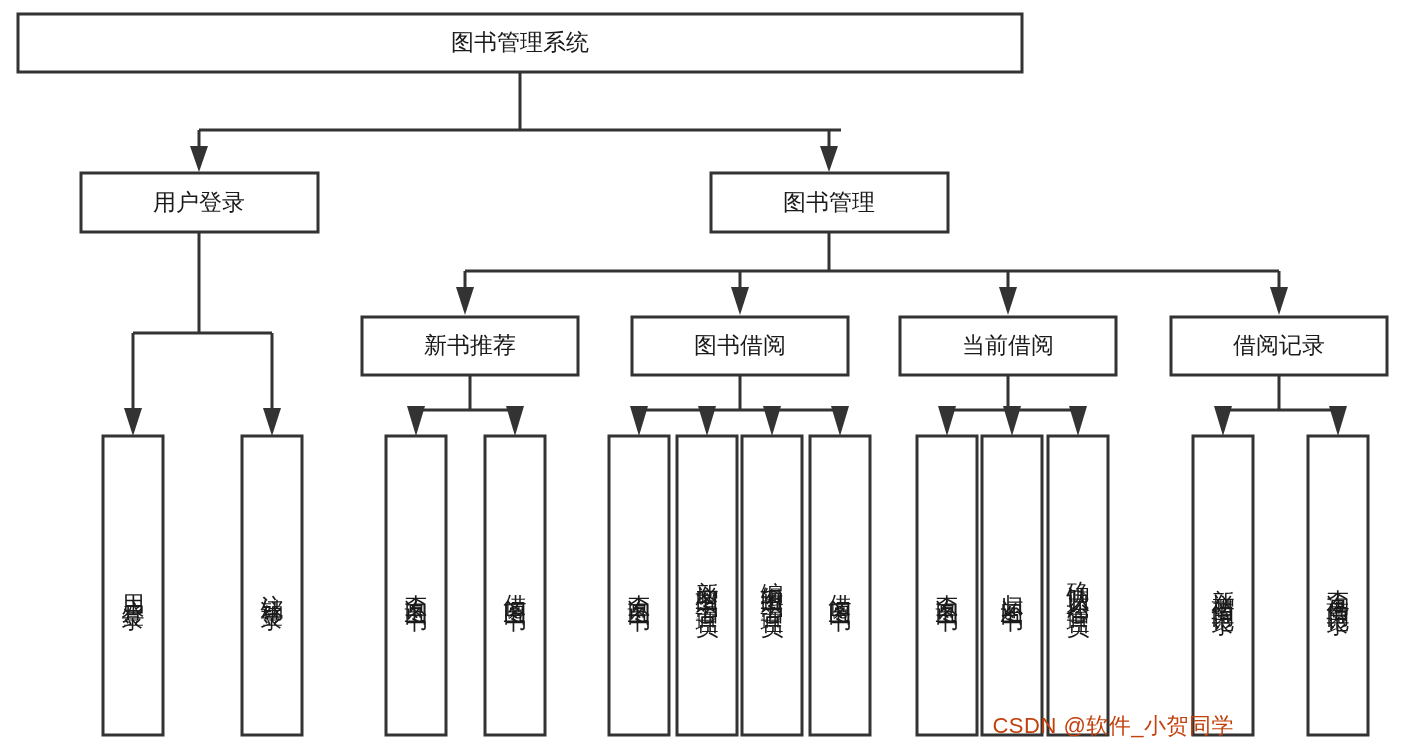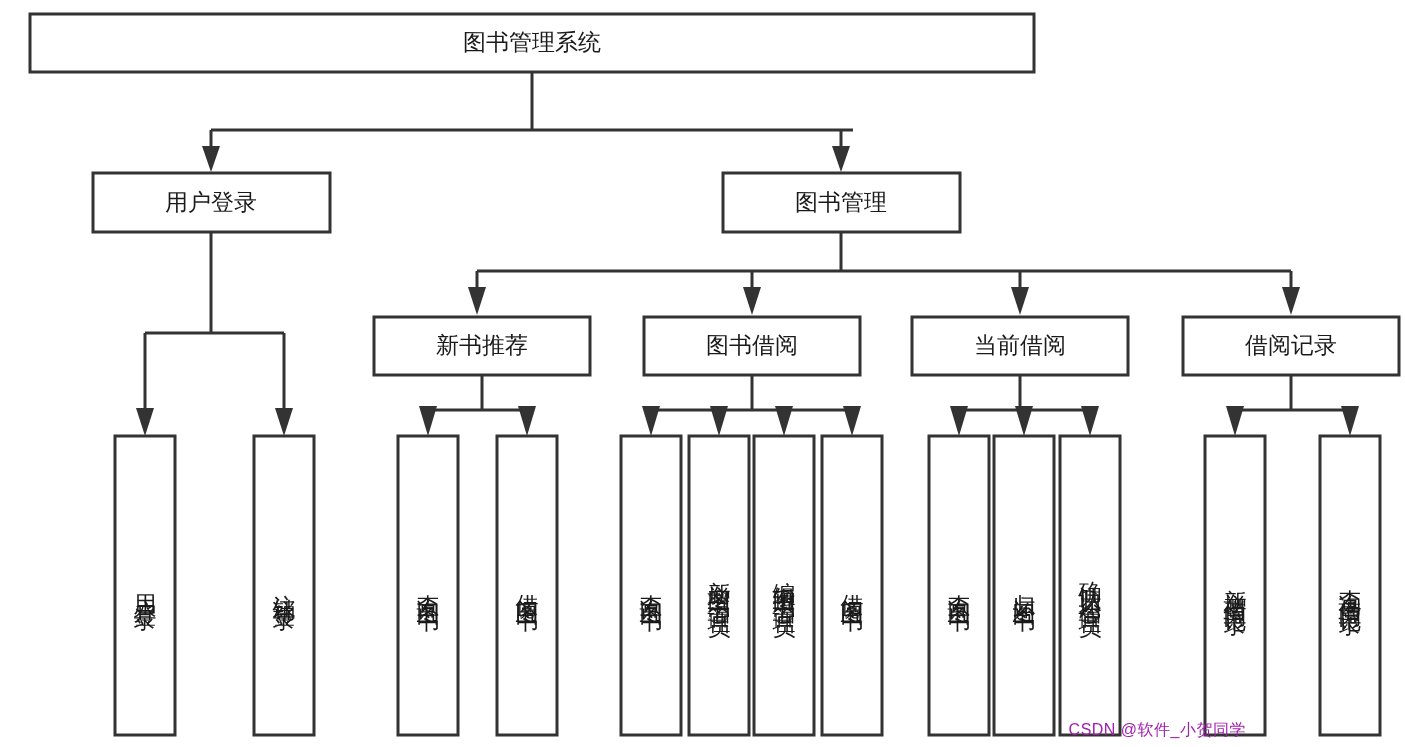--- a/index.html
+++ b/index.html
@@ -13,21 +13,20 @@
     font-family: "Liberation Sans", "DejaVu Sans", sans-serif;
     overflow: hidden;
     position: relative;
   }
   #diagram-root {
     position: absolute;
     left: 0;
     top: 0;
     width: 1242px;
     height: 747px;
-    margin-left: 12px;
   }
   svg.flow {
     display: block;
     width: 1405px;
     height: 747px;
   }
   .box-rect {
     fill: #ffffff;
     stroke: #333333;
     stroke-width: 3;
@@ -65,22 +64,22 @@
     text-orientation: upright;
     letter-spacing: 5px;
     line-height: 1;
     white-space: nowrap;
   }
   .watermark {
     position: absolute;
     right: 8px;
     bottom: 6px;
     font-family: "Liberation Sans", "DejaVu Sans", sans-serif;
-    font-size: 16px;
-    color: #a21caf;
+    font-size: 22px;
+    color: #c2410c;
     letter-spacing: 0.5px;
     white-space: nowrap;
   }
 </style>
 </head>
 <body>
 
 <div id="diagram-root">
 
   <svg class="flow" viewBox="0 0 1405 747" xmlns="http://www.w3.org/2000/svg">

